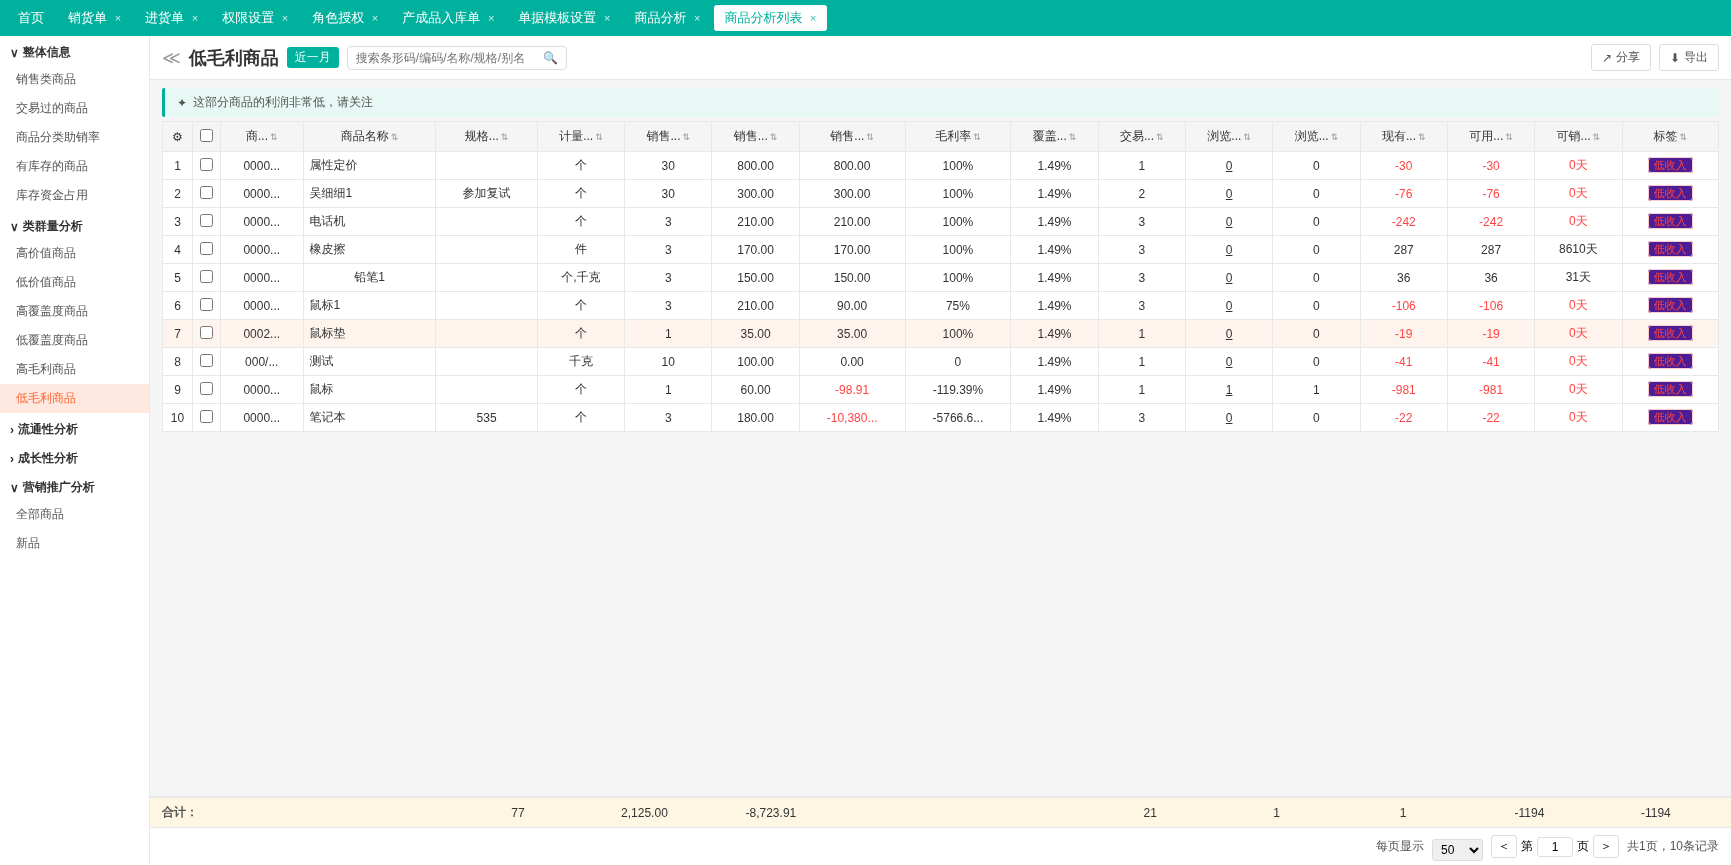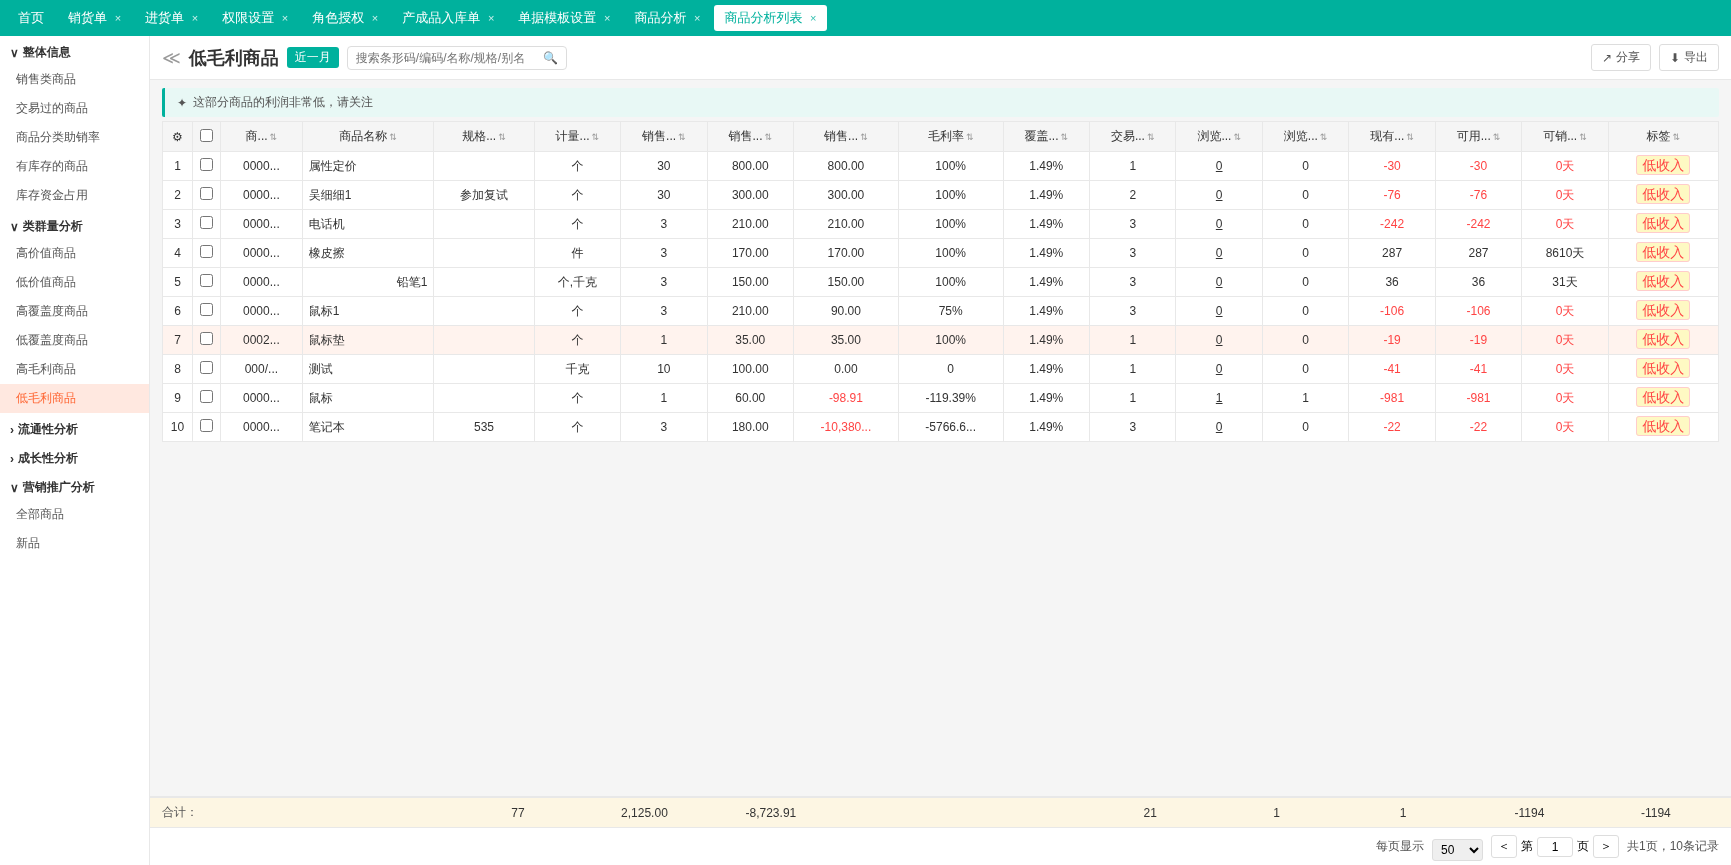--- a/index.html
+++ b/index.html
@@ -173,40 +173,40 @@
       border: 1px solid #e8e8e8;
       padding: 5px 6px;
       text-align: center;
       color: #333;
       white-space: nowrap;
       overflow: hidden;
       text-overflow: ellipsis;
       max-width: 100px;
     }
     .tag-low-income {
-      background: #fef9c3;
+      background: #4c1d95;
       color: #ff4444;
       border: 1px solid #ffcccc;
       padding: 1px 5px;
       border-radius: 3px;
-      font-size: 14px;
+      font-size: 11px;
     }
     .underline { text-decoration: underline; cursor: pointer; }
 
     
     .footer-total {
       background: #fdf6e3;
       border-top: 2px solid #e8e8e8;
       display: flex;
       align-items: center;
       padding: 6px 12px;
       gap: 12px;
       font-size: 12px;
     }
-    .footer-total .label { color: #555; font-weight: normal; }
+    .footer-total .label { color: #555; font-weight: bold; }
     .footer-total .values {
       display: flex;
       gap: 0;
       flex: 1;
     }
     .footer-val {
       flex: 1;
       text-align: center;
       color: #333;
       padding: 0 4px;
@@ -440,21 +440,21 @@
       <td>0</td>
       <td style="color:#333">287</td>
       <td style="color:#333">287</td>
       <td style="color:#333">8610天</td>
       <td><span class="tag-low-income">低收入</span></td>
     </tr>
             <tr>
       <td>5</td>
       <td><input type="checkbox" style=""></td>
       <td>0000...</td>
-      <td style="text-align:right; color:#333;">铅笔1</td>
+      <td style="text-align:center; color:#333;">铅笔1</td>
       <td></td>
       <td>个,千克</td>
       <td>3</td>
       <td>150.00</td>
       <td style="color:#333">150.00</td>
       <td>100%</td>
       <td>1.49%</td>
       <td>3</td>
       <td><span class="underline">0</span></td>
       <td>0</td>

